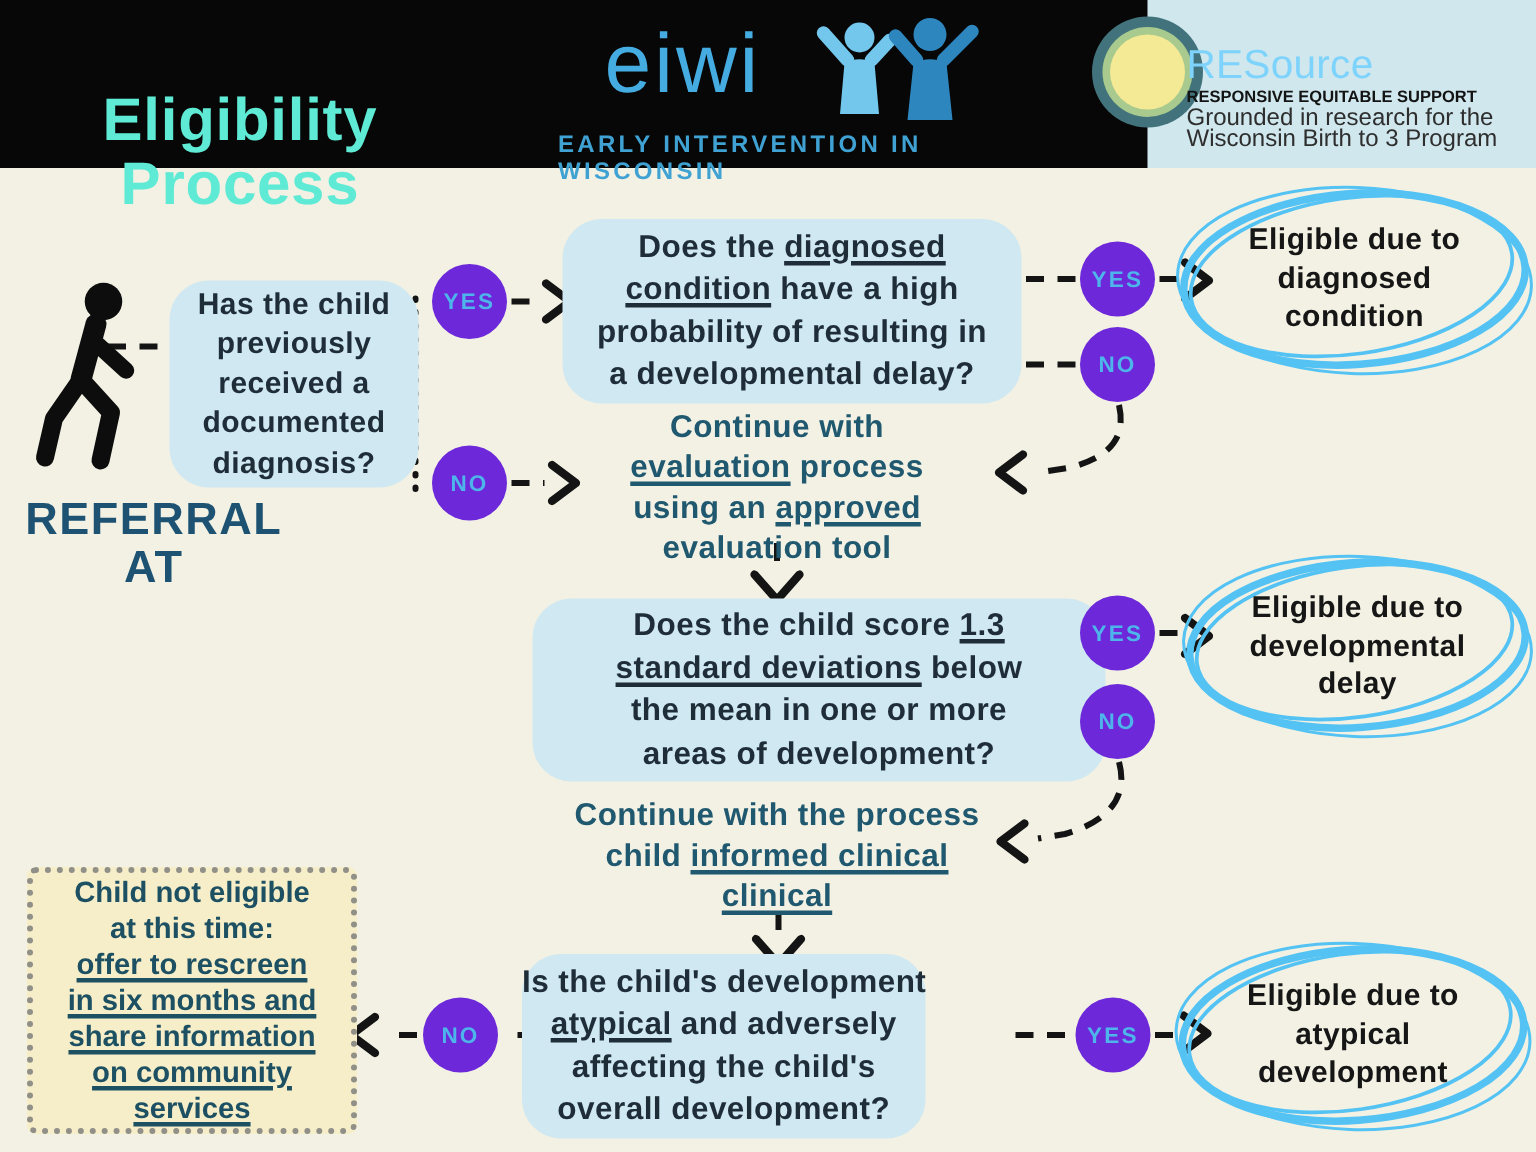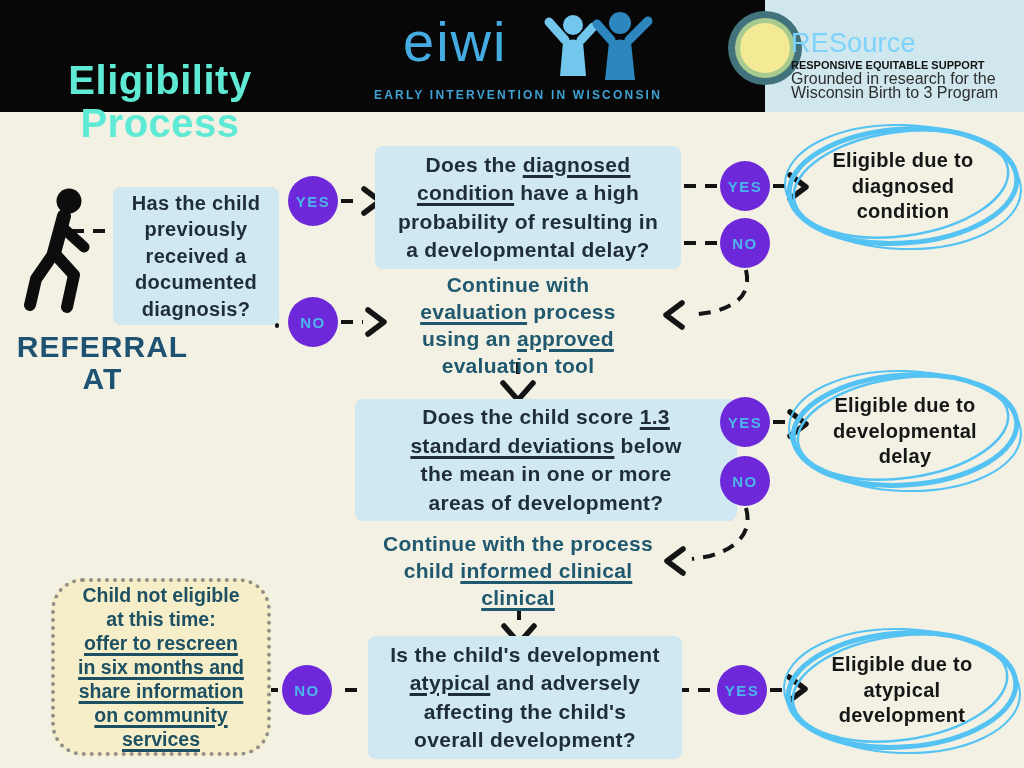--- a/index.html
+++ b/index.html
@@ -7,54 +7,54 @@
   body { font-family:"Liberation Sans","DejaVu Sans",sans-serif; background:#f2f1e4; position:relative; }
   .abs { position:absolute; }
 
   
   .header { position:absolute; left:0; top:0; width:1024px; height:112px; background:#070707; }
   .title { position:absolute; left:30px; top:14px; width:260px; text-align:center;
            color:#5eead4; font-weight:800; font-size:40px; line-height:43px; letter-spacing:0.5px;margin-top:45px; }
   .eiwi-wordmark { position:absolute; left:403px; top:10px; color:#45ace2; font-size:56px;
            font-weight:400; letter-spacing:2px; line-height:64px; }
   .eiwi-figures { position:absolute; left:540px; top:12px; }
-  .eiwi-tagline { position:absolute; left:372px; top:88px; width:292px; text-align:center;
-           color:#3fa2d3; font-size:12px; font-weight:600; letter-spacing:2.2px; }
+  .eiwi-tagline { position:absolute; left:372px; top:88px; width:292px; text-align:left;
+           color:#3fa2d3; font-size:16px; font-weight:600; letter-spacing:2.2px; }
   .res-panel { position:absolute; left:765px; top:0; width:259px; height:112px; background:#cfe7ed; }
   .res-logo { position:absolute; left:725px; top:8px; }
   .res-text { position:absolute; left:791px; top:28px; width:230px; }
   .res-name { font-size:27px; font-weight:400; color:#7dd3fc; line-height:30px; letter-spacing:0.2px; }
   .res-sub  { font-size:11px; font-weight:700; color:#131313; line-height:13px; margin-top:1px; }
   .res-tag  { font-size:16px; font-weight:400; color:#2e2e2e; line-height:14px; }
 
   
-  .qbox { position:absolute; background:#cfe8f1; border-radius:8px; display:flex;
+  .qbox { position:absolute; background:#cfe8f1; border-radius:26px; display:flex;
           flex-direction:column; justify-content:center; text-align:center;
           font-weight:700; color:#1f2d39; z-index:2; }
   .qbox .ln { font-size:21px; line-height:28.5px; letter-spacing:0.3px; white-space:nowrap; }
   .qbox0 .ln { font-size:20px; line-height:26.5px; }
   .u { text-decoration:underline; text-decoration-thickness:2.5px; text-underline-offset:3px; }
 
   .continue { position:absolute; text-align:center; color:#20596f; font-weight:700;
               font-size:21px; line-height:27px; letter-spacing:0.3px; z-index:2; }
 
   .yn { position:absolute; width:50px; height:50px; border-radius:50%; background:#6d28d9;
         color:#4db5ea; display:flex; align-items:center; justify-content:center;
         font-weight:700; font-size:15px; letter-spacing:1.5px; z-index:3; }
 
   .oval-text { position:absolute; text-align:center; font-weight:700; font-size:20px;
                line-height:25.5px; color:#161616; letter-spacing:0.3px; z-index:2; }
 
   .stage-label { position:absolute; left:10px; top:331px; width:185px; text-align:center;
                  color:#1d5272; font-weight:800; font-size:30px; line-height:32px; letter-spacing:1px; z-index:2; }
 
   .noteligible { position:absolute; left:18px; top:578px; width:220px; height:178px;
-                 background:#f6eec8; border:4px dotted #908f88; border-radius:32px;
+                 background:#f6eec8; border:4px dotted #908f88; border-radius:6px;
                  display:flex; flex-direction:column; justify-content:center; text-align:center;
-                 color:#1d5062; font-weight:700; font-size:19.5px; line-height:24px; z-index:2;margin-left:33px; }
+                 color:#1d5062; font-weight:700; font-size:19.5px; line-height:24px; z-index:2; }
 
   svg.layer { position:absolute; left:0; top:0; z-index:1; pointer-events:none; }
 </style>
 </head>
 <body>
 
 <svg class="layer" width="1024" height="768" viewBox="0 0 1024 768">
   <g stroke="#141414" stroke-width="4" fill="none" stroke-dasharray="12 9">
     <path d="M 72 231 H 110"></path>
     <path d="M 341 201 H 361"></path>
@@ -207,21 +207,21 @@
   <div>developmental</div>
   <div>delay</div>
 </div>
 
 <div class="continue" style="left:378px; top:530px; width:280px;">
   <div>Continue with the process</div>
   <div><span>child </span><span class="u">informed clinical</span></div>
   <div><span class="u">clinical</span></div>
 </div>
 
-<div class="qbox" style="left:368px; top:636px; width:314px; height:123px;text-align:center;">
+<div class="qbox" style="left:348px; top:636px; width:269px; height:123px;text-align:center;">
   <div class="ln">Is the child's development</div>
   <div class="ln"><span class="u">atypical</span><span> and adversely</span></div>
   <div class="ln">affecting the child's</div>
   <div class="ln">overall development?</div>
 </div>
 
 <div class="oval-text" style="left:790px; top:652px; width:224px;">
   <div>Eligible due to</div>
   <div>atypical</div>
   <div>development</div>

